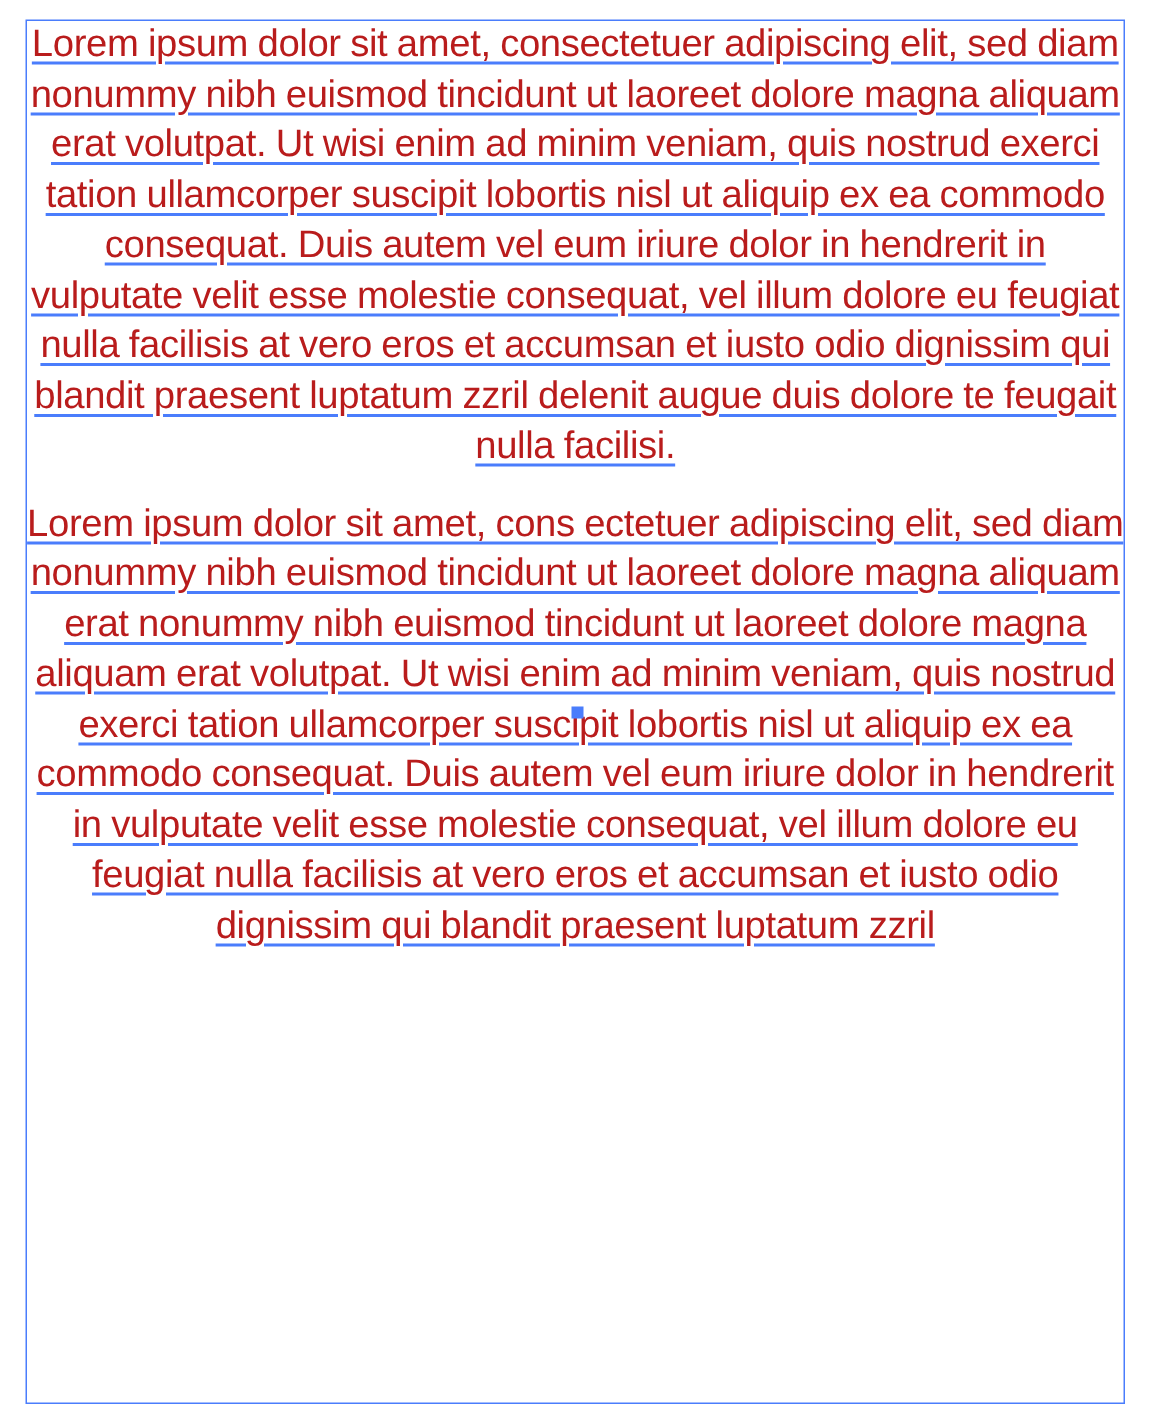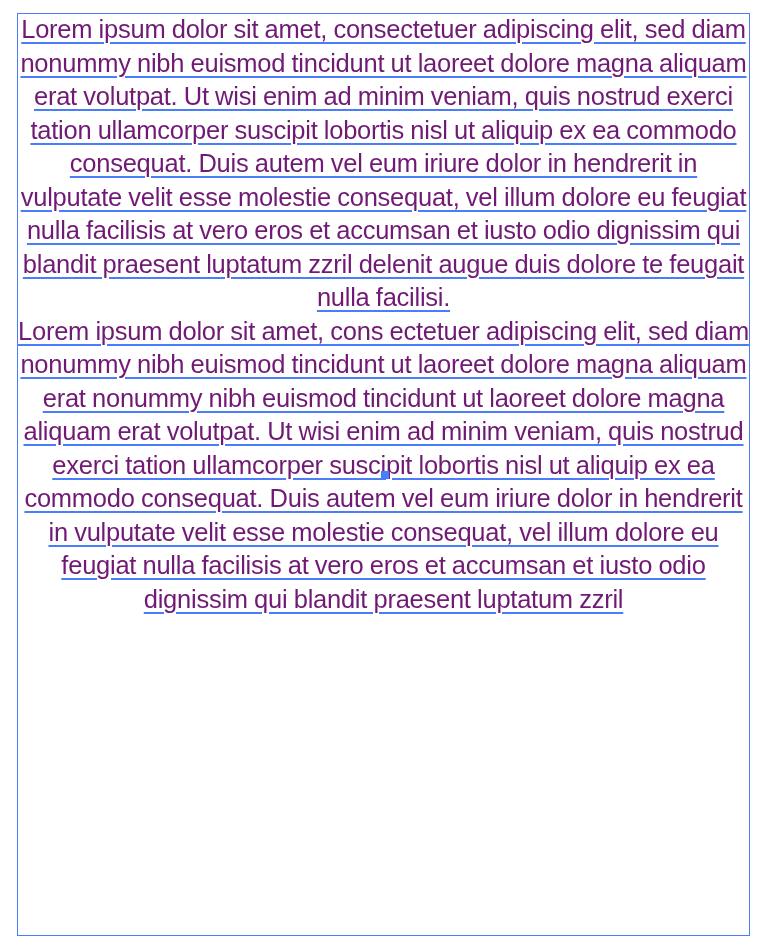--- a/index.html
+++ b/index.html
@@ -46,32 +46,32 @@
     box-sizing: border-box;
     padding: 0;
   }
 
   .para {
     margin: 0;
     text-align: center;
     font-family: "Liberation Sans", sans-serif;
     font-size: 25.5px;
     line-height: 33.5px;
-    color: #701a75;
+    color: #b91c1c;
     letter-spacing: -0.25px;
     word-spacing: -0.5px;
     text-decoration: underline;
     text-decoration-color: #4a7dfc;
     text-decoration-thickness: 1.6px;
     text-underline-offset: 3.5px;
     -webkit-text-decoration-color: #4a7dfc;
   }
 
   .para + .para {
-    margin-top: 0;
+    margin-top: 18px;
   }
 
   
   #selection-handle {
     position: absolute;
     left: 381px;
     top: 471px;
     width: 8px;
     height: 8px;
     background: #4a7dfc;

